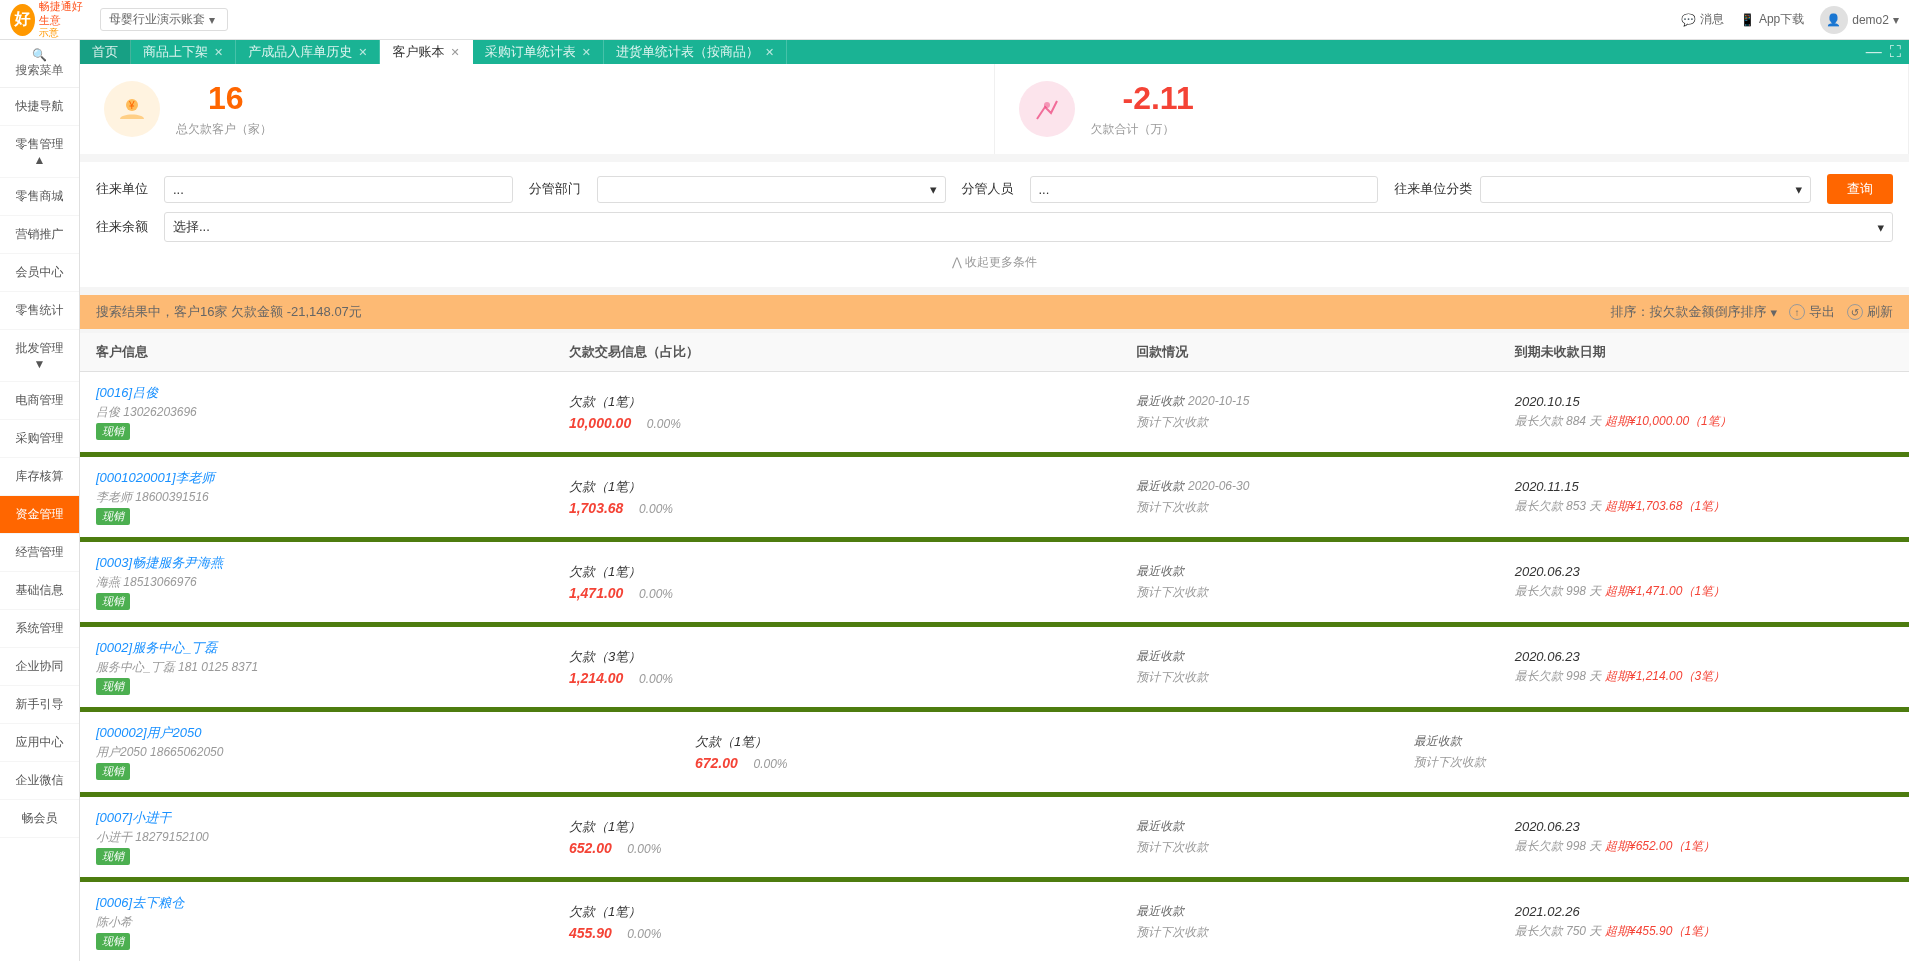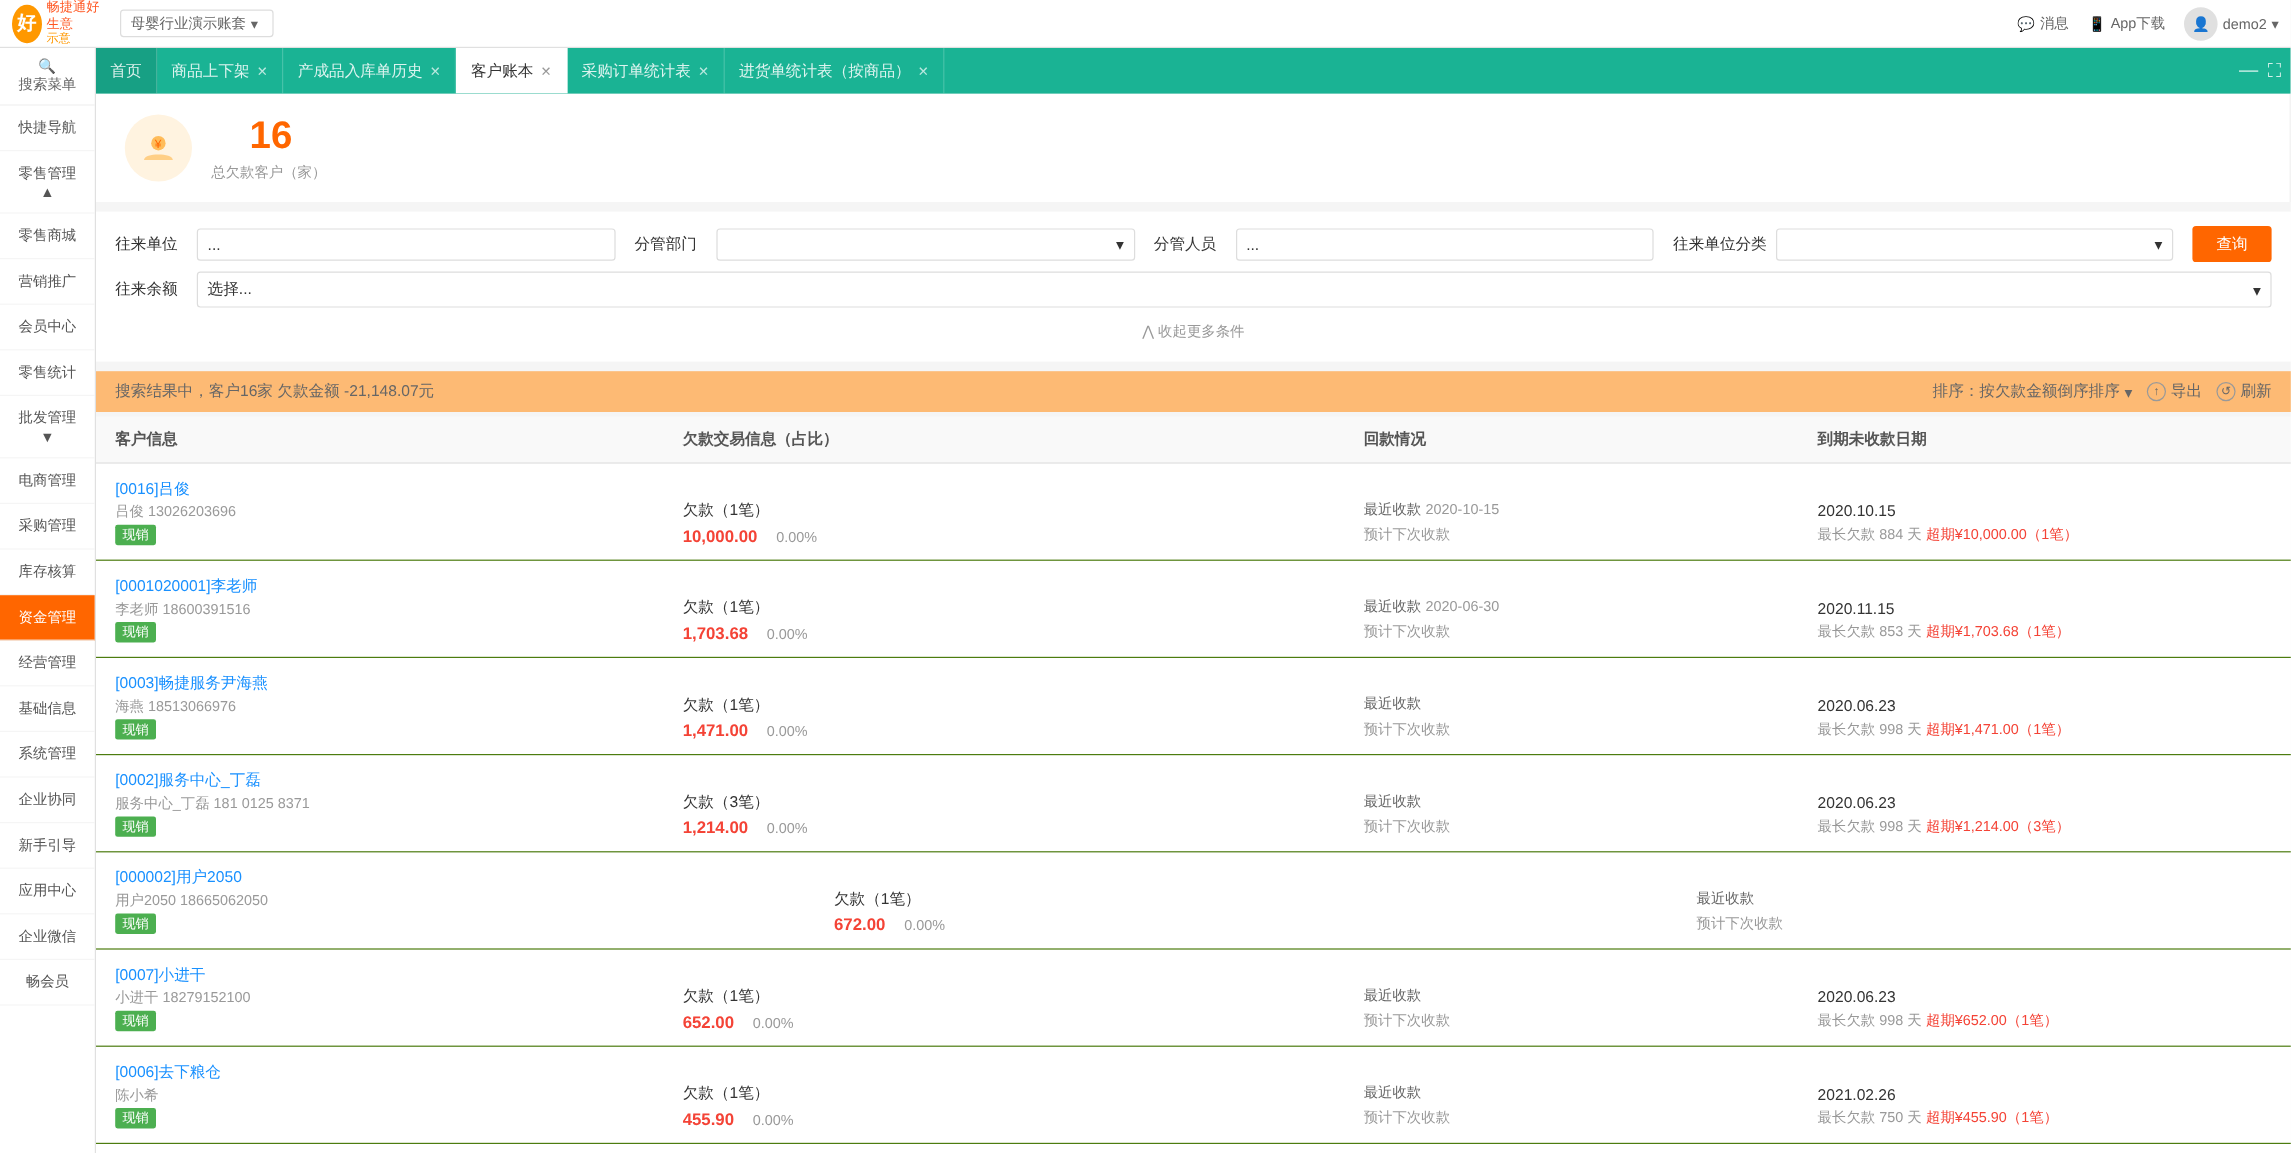--- a/index.html
+++ b/index.html
@@ -23,21 +23,21 @@
     .layout { display: flex; height: calc(100vh - 40px); }
     .sidebar { width: 80px; background: #fff; border-right: 1px solid #e0e0e0; display: flex; flex-direction: column; overflow-y: auto; }
     .sidebar-search { padding: 8px 4px; text-align: center; font-size: 12px; color: #666; cursor: pointer; border-bottom: 1px solid #f0f0f0; }
     .sidebar-item { padding: 10px 4px; text-align: center; font-size: 12px; color: #555; cursor: pointer; border-bottom: 1px solid #f5f5f5; }
     .sidebar-item.highlight { background: #ff6600; color: white; }
 
     
     .main { flex: 1; display: flex; flex-direction: column; overflow: hidden; }
 
     
-    .tab-bar { display: flex; align-items: center; background: #1ab394; height: 38px; overflow: hidden; }
+    .tab-bar { display: flex; align-items: center; background: #1ab394; height: 24px; overflow: hidden; }
     .tab { display: flex; align-items: center; padding: 0 12px; height: 38px; font-size: 13px; color: rgba(255,255,255,0.85); cursor: pointer; white-space: nowrap; border-right: 1px solid rgba(255,255,255,0.2); }
     .tab.home { background: rgba(0,0,0,0.1); }
     .tab.active { background: #fff; color: #333; }
     .tab .close-x { margin-left: 6px; font-size: 11px; color: rgba(255,255,255,0.7); }
     .tab.active .close-x { color: #999; }
     .tab-actions { margin-left: auto; display: flex; align-items: center; padding: 0 8px; gap: 8px; }
     .tab-action-btn { color: rgba(255,255,255,0.8); cursor: pointer; font-size: 16px; }
 
     
     .page-content { flex: 1; overflow-y: auto; background: #f5f5f5; }
@@ -76,21 +76,21 @@
     .action-btn .circle-icon { width: 16px; height: 16px; border-radius: 50%; border: 1px solid #999; display: flex; align-items: center; justify-content: center; font-size: 10px; }
 
     
     .table-container { background: #fff; }
     .table-header { display: flex; align-items: center; padding: 10px 16px; background: #f9f9f9; border-bottom: 1px solid #e0e0e0; font-weight: bold; font-size: 13px; color: #555; }
     .col-customer { flex: 2.5; }
     .col-debt { flex: 3; }
     .col-return { flex: 2; }
     .col-due { flex: 2; }
 
-    .table-row-item { display: flex; align-items: flex-end; padding: 12px 16px; border-bottom: 1px solid #4d7c0f; }
+    .table-row-item { display: flex; align-items: center; padding: 12px 16px; border-bottom: 5px solid #4d7c0f; font-style: italic; }
 
     .customer-info { flex: 2.5; }
     .customer-name { color: #1890ff; font-size: 13px; cursor: pointer; }
     .customer-phone { font-size: 12px; color: #999; margin: 2px 0; }
     .customer-tag { display: inline-block; background: #4caf50; color: white; font-size: 11px; padding: 1px 6px; border-radius: 2px; }
 
     .debt-info { flex: 3; }
     .debt-count { font-size: 13px; color: #333; margin-bottom: 4px; }
     .debt-amount { color: #f44336; font-size: 14px; font-weight: bold; }
     .debt-percent { font-size: 12px; color: #999; margin-left: 12px; }
@@ -246,20 +246,32 @@
               <circle cx="16" cy="12" r="6" fill="#ff9800" opacity="0.6"></circle>
               <path d="M4 26 C4 20 28 20 28 26" fill="#ff9800" opacity="0.4"></path>
               <text x="13" y="16" fill="#ff6600" font-size="10">¥</text>
             </svg>
           </div>
           <div class="stat-info">
             <div class="stat-number orange-num">16</div>
             <div class="stat-label">总欠款客户（家）</div>
           </div>
         </div>
+        <div class="stat-card">
+          <div class="stat-icon pink">
+            <svg width="32" height="32" viewBox="0 0 32 32">
+              <path d="M6 26 L14 14 L20 20 L26 8" stroke="#e91e63" stroke-width="2" fill="none" opacity="0.6"></path>
+              <circle cx="16" cy="12" r="3" fill="#e91e63" opacity="0.4"></circle>
+            </svg>
+          </div>
+          <div class="stat-info">
+            <div class="stat-number red">-2.11</div>
+            <div class="stat-label">欠款合计（万）</div>
+          </div>
+        </div>
       </div>
 
       <div class="filter-area">
         <div class="filter-row">
           <div class="filter-item">
             <div class="filter-label">往来单位</div>
             <div class="filter-input">
               <span>...</span>
             </div>
           </div>

